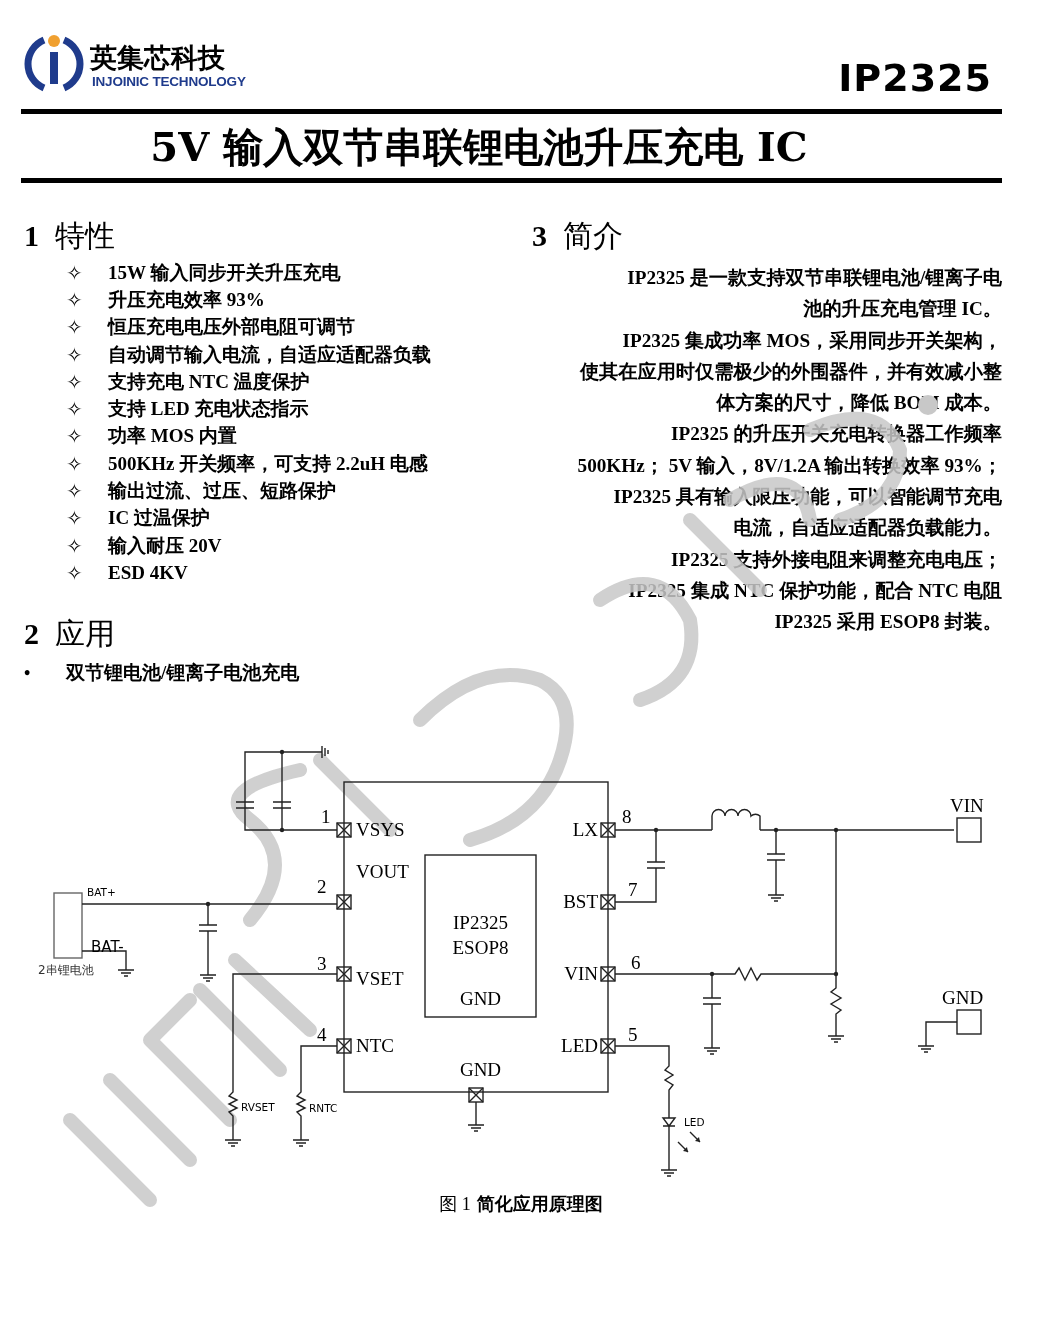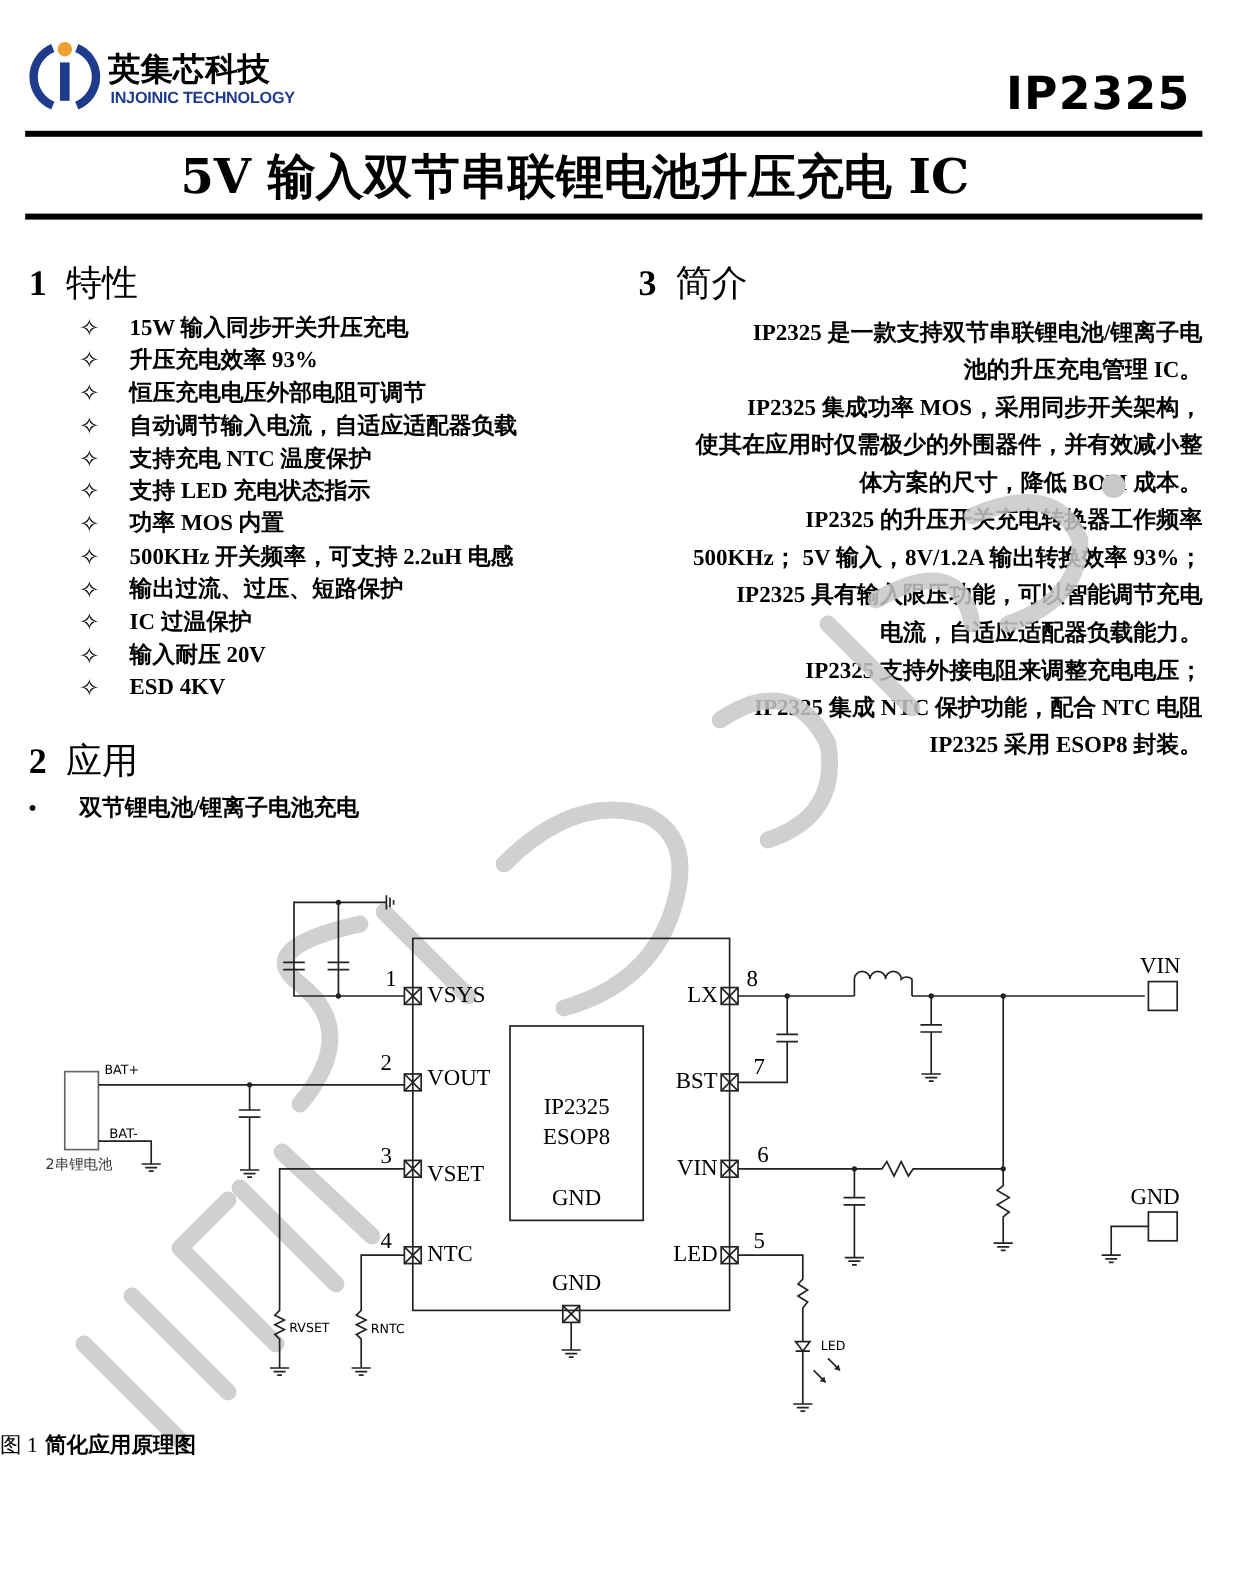--- a/index.html
+++ b/index.html
@@ -14,21 +14,21 @@
   .sec-h{font-size:30px;font-family:"DejaVu Serif",serif;white-space:nowrap;margin-top:12px;}
   .sec-h .num{font-weight:bold;margin-right:16px;font-family:"Liberation Serif",serif;}
   .feat{left:66px;top:259px;}
   .feat-item{display:flex;align-items:center;height:27.3px;font-size:19px;font-weight:bold;white-space:nowrap;}
   .feat-item .dia{width:42px;font-size:20px;font-weight:normal;font-family:"DejaVu Sans",sans-serif;}
   .app-item{left:24px;top:660px;font-size:19px;font-weight:bold;display:flex;align-items:center;white-space:nowrap;}
   .app-item .dot{width:42px;font-size:18px;}
   .intro{left:532px;top:262px;width:470px;font-size:19.2px;font-weight:bold;line-height:31.3px;}
   .intro p{margin:0;white-space:nowrap;text-align:right;}
   .intro p.ind{text-indent:43px;}
-  .caption{left:0;width:1042px;top:1192px;text-align:left;font-size:18px;white-space:nowrap;}
+  .caption{left:0;width:1042px;top:1192px;text-align:center;font-size:18px;white-space:nowrap;}
   .caption .pre{font-weight:normal;margin-right:6px;}
   .caption .txt{font-weight:bold;font-family:"DejaVu Sans",sans-serif;}
   svg.sch{position:absolute;left:0;top:0;}
   .wm{position:absolute;pointer-events:none;}
 </style>
 </head>
 <body>
 
 <div class="abs logo">
   <svg width="64" height="64" viewBox="0 0 64 64" style="position:absolute;left:0;top:0;">
@@ -232,21 +232,21 @@
 </svg>
 
 <div class="abs" style="left:0;top:0;width:1042px;height:1324px;font-family:'Liberation Serif',serif;font-size:19px;">
 
   <div class="abs" style="left:425px;width:111px;top:912px;text-align:center;">IP2325</div>
   <div class="abs" style="left:425px;width:111px;top:937px;text-align:center;">ESOP8</div>
   <div class="abs" style="left:425px;width:111px;top:988px;text-align:center;">GND</div>
   <div class="abs" style="left:425px;width:111px;top:1059px;text-align:center;">GND</div>
 
   <div class="abs" style="left:356px;top:819px;">VSYS</div>
-  <div class="abs" style="left:356px;top:888px;">VOUT</div>
+  <div class="abs" style="left:356px;top:861px;">VOUT</div>
   <div class="abs" style="left:356px;top:968px;">VSET</div>
   <div class="abs" style="left:356px;top:1035px;">NTC</div>
 
   <div class="abs" style="left:321px;top:806px;">1</div>
   <div class="abs" style="left:317px;top:876px;">2</div>
   <div class="abs" style="left:317px;top:953px;">3</div>
   <div class="abs" style="left:317px;top:1024px;">4</div>
 
   <div class="abs" style="right:444px;top:819px;">LX</div>
   <div class="abs" style="right:444px;top:891px;">BST</div>
@@ -255,21 +255,21 @@
 
   <div class="abs" style="left:622px;top:806px;">8</div>
   <div class="abs" style="left:628px;top:879px;">7</div>
   <div class="abs" style="left:631px;top:952px;">6</div>
   <div class="abs" style="left:628px;top:1024px;">5</div>
 
   <div class="abs" style="left:950px;top:795px;">VIN</div>
   <div class="abs" style="left:942px;top:987px;">GND</div>
 
   <div class="abs" style="left:87px;top:886px;font-family:'DejaVu Sans',sans-serif;font-size:10.5px;">BAT+</div>
-  <div class="abs" style="left:91px;top:938px;font-family:'DejaVu Sans',sans-serif;font-size:11px;">BAT-</div>
+  <div class="abs" style="left:91px;top:938px;font-family:'DejaVu Sans',sans-serif;font-size:15px;">BAT-</div>
   <div class="abs" style="left:38px;top:962px;font-family:'DejaVu Sans',sans-serif;font-size:12px;color:#333;">2串锂电池</div>
   <div class="abs" style="left:241px;top:1101px;font-family:'DejaVu Sans',sans-serif;font-size:10.5px;">RVSET</div>
   <div class="abs" style="left:309px;top:1102px;font-family:'DejaVu Sans',sans-serif;font-size:10.5px;">RNTC</div>
   <div class="abs" style="left:684px;top:1116px;font-family:'DejaVu Sans',sans-serif;font-size:10.5px;">LED</div>
 </div>
 
 <div class="abs caption">
   <span class="pre">图  1</span><span class="txt">简化应用原理图</span>
 </div>
 

